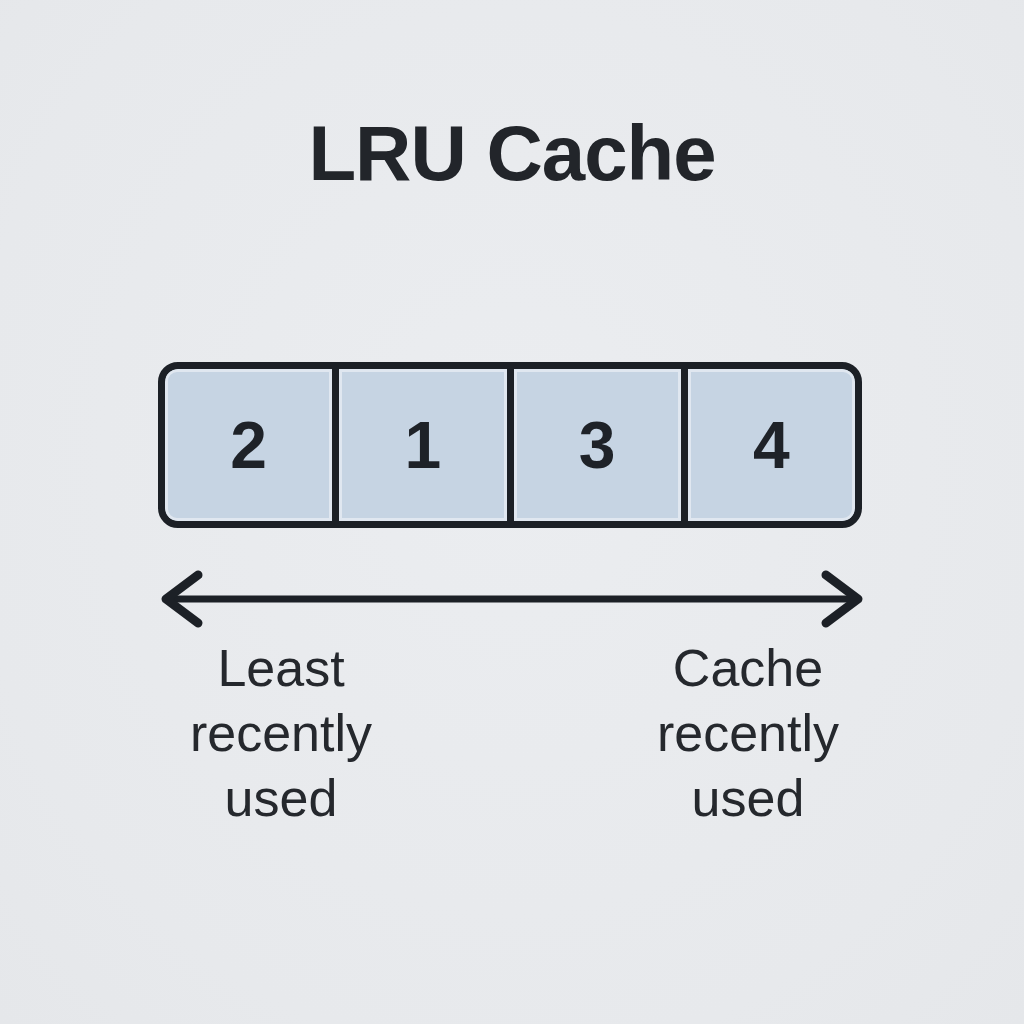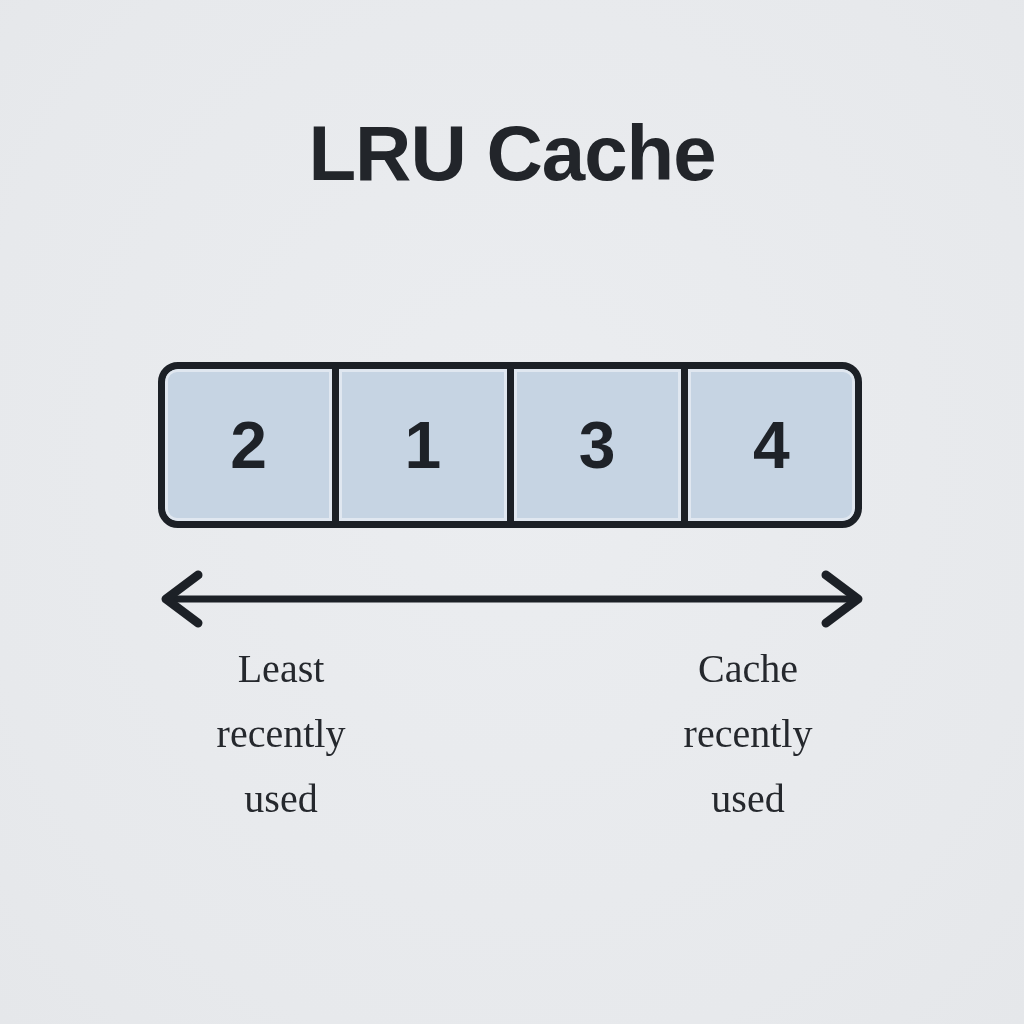--- a/index.html
+++ b/index.html
@@ -69,26 +69,25 @@
     left: 150px;
     top: 566px;
     width: 724px;
     height: 66px;
   }
   .axis-label {
     position: absolute;
     top: 636px;
     width: 280px;
     text-align: center;
-    font-size: 40px;
+    font-size: 52px;
     line-height: 65px;
     font-weight: 400;
     color: #25282d;
     white-space: pre-line;
-    font-family: Liberation Serif, serif;
   }
   .axis-label.left  { left: 141px; }
   .axis-label.right { left: 608px; }
 </style>
 </head>
 <body>
 
 <div class="canvas">
 
   <div class="title">LRU Cache</div>

